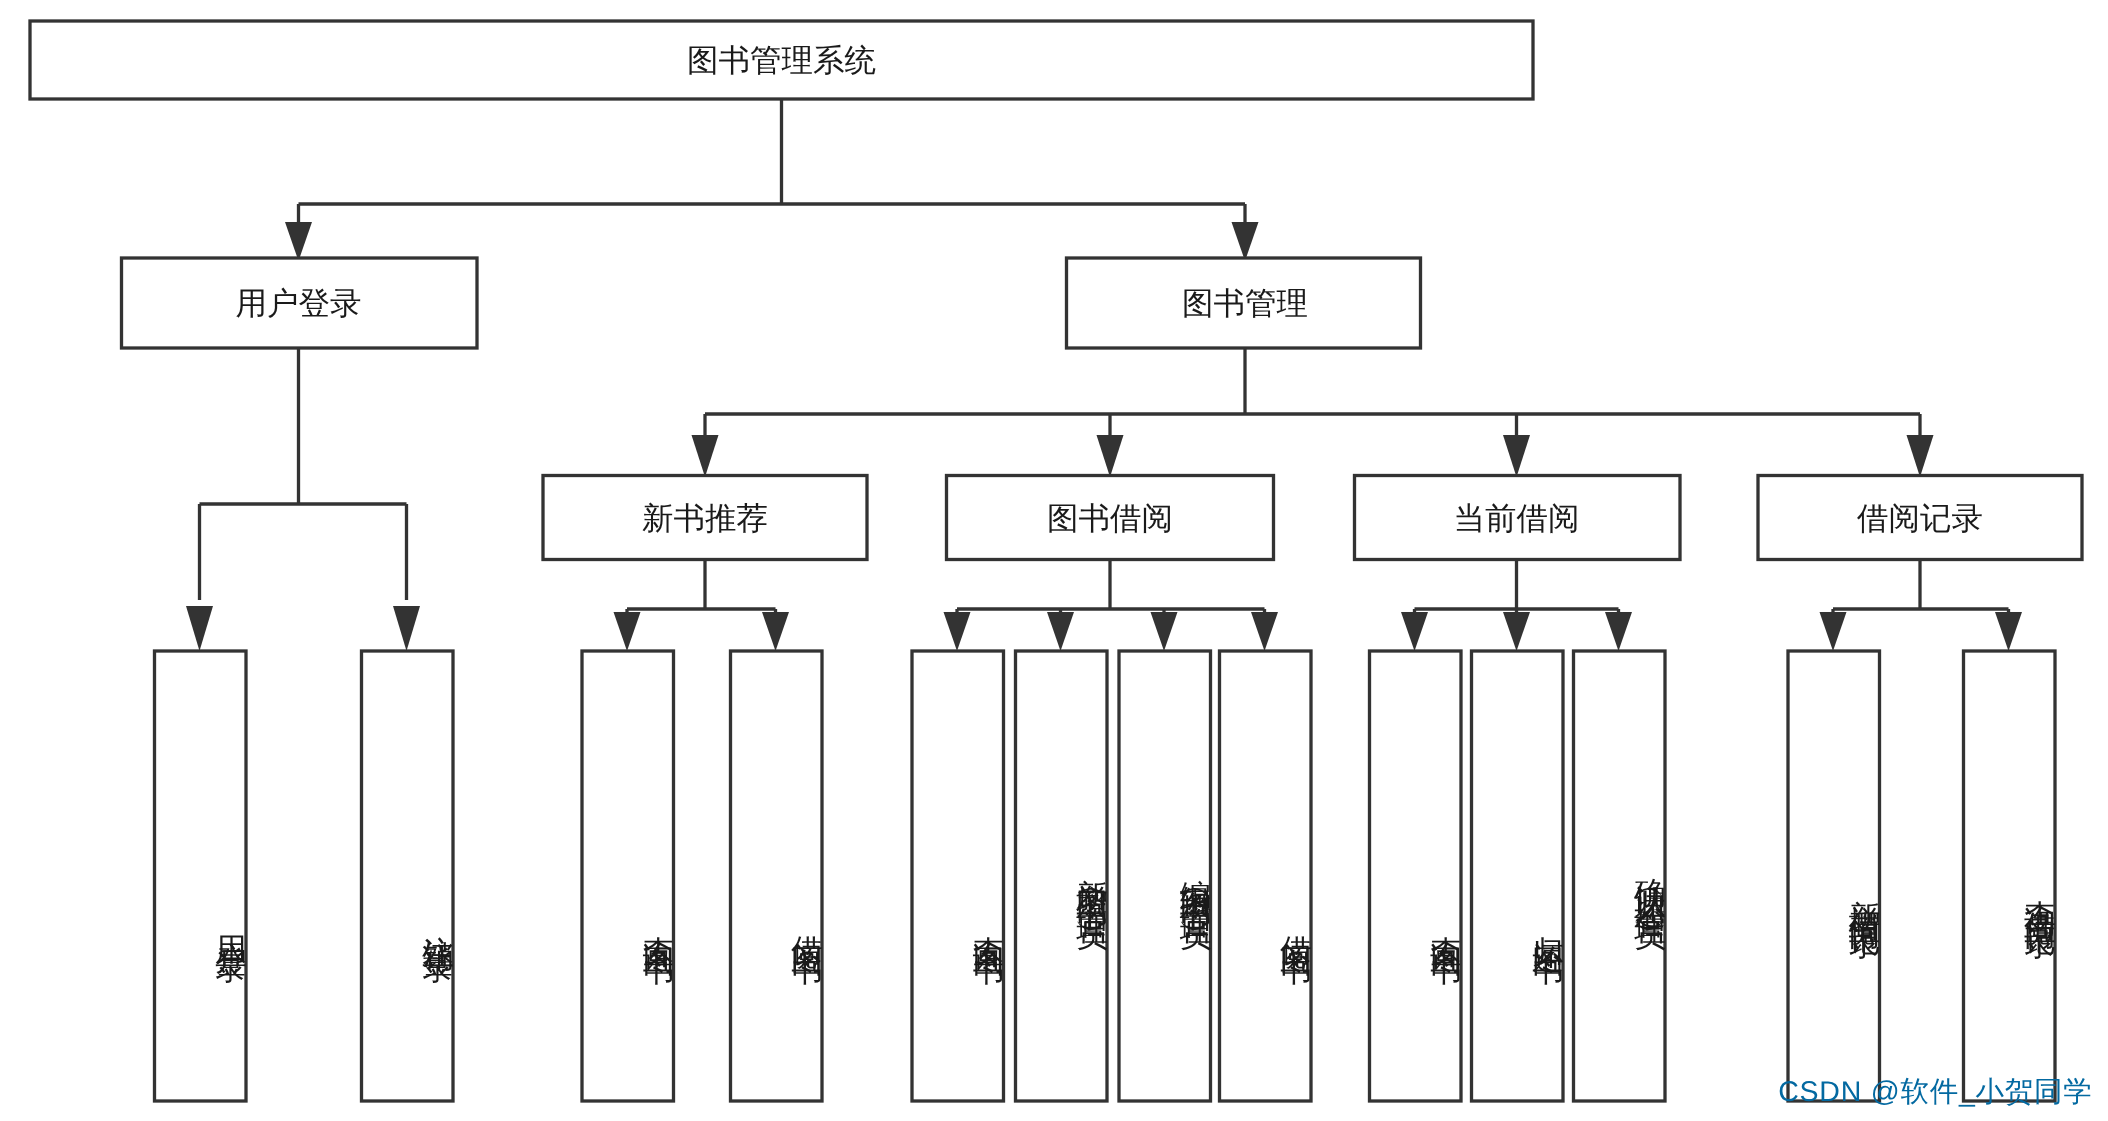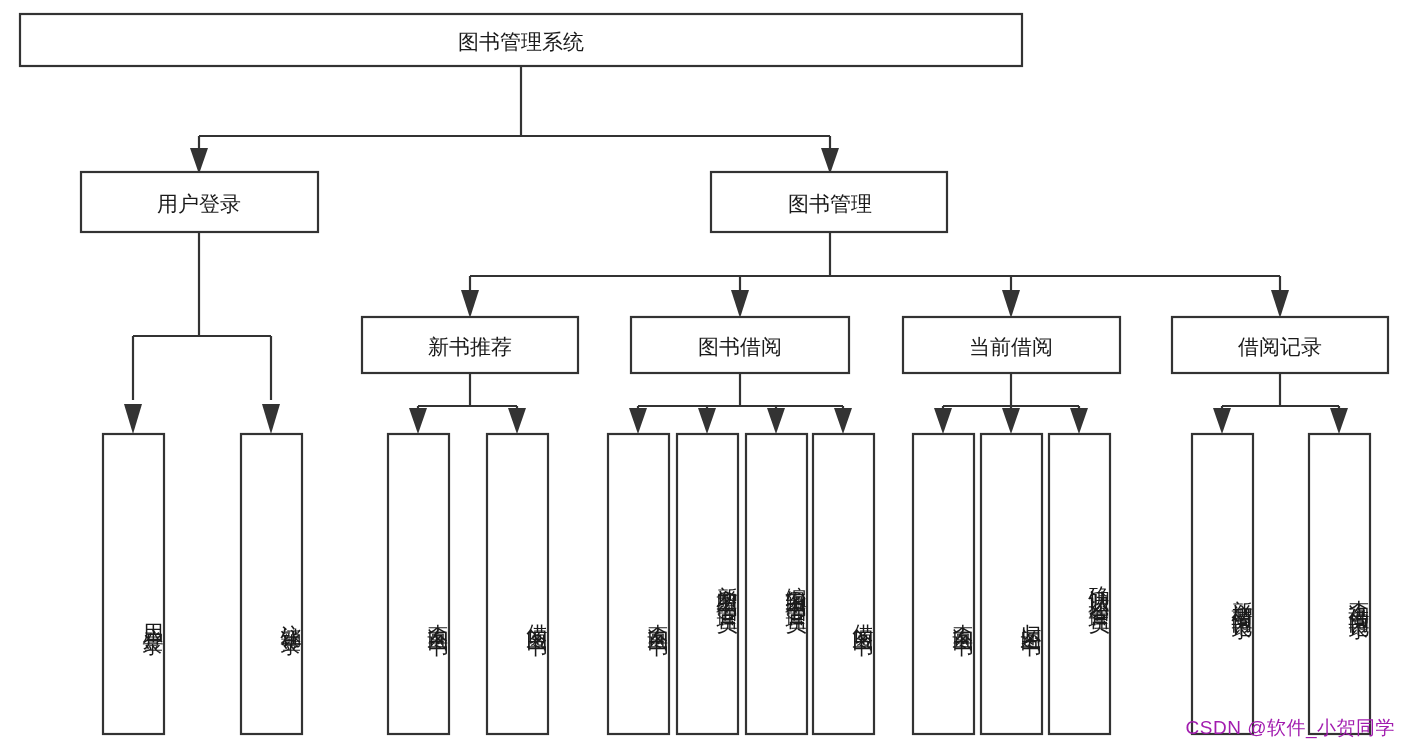--- a/index.html
+++ b/index.html
@@ -63,21 +63,21 @@
     align-items: flex-start;
     justify-content: center;
     pointer-events: none;
   }
   .watermark {
     position: absolute;
     right: 10px;
     bottom: 6px;
     font-family: "Liberation Sans", "DejaVu Sans", sans-serif;
     font-size: 19px;
-    color: #a21caf;
+    color: #0369a1;
     white-space: nowrap;
     letter-spacing: 0.5px;
   }
 </style>
 </head>
 <body>
 
 <div id="diagram-root">
 
   <svg id="diagram-svg" viewBox="0 0 1405 747">

